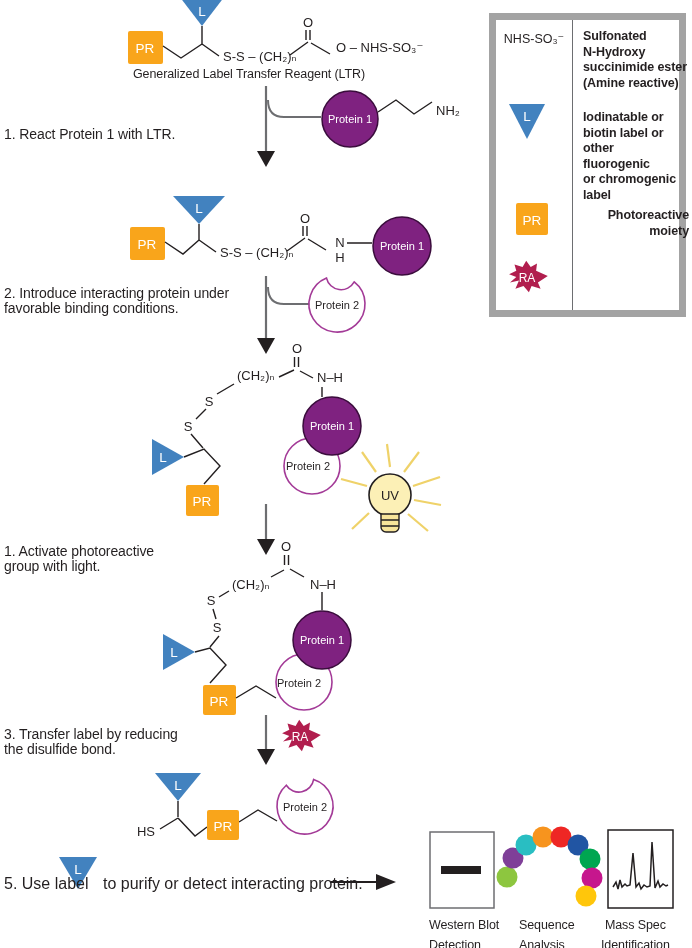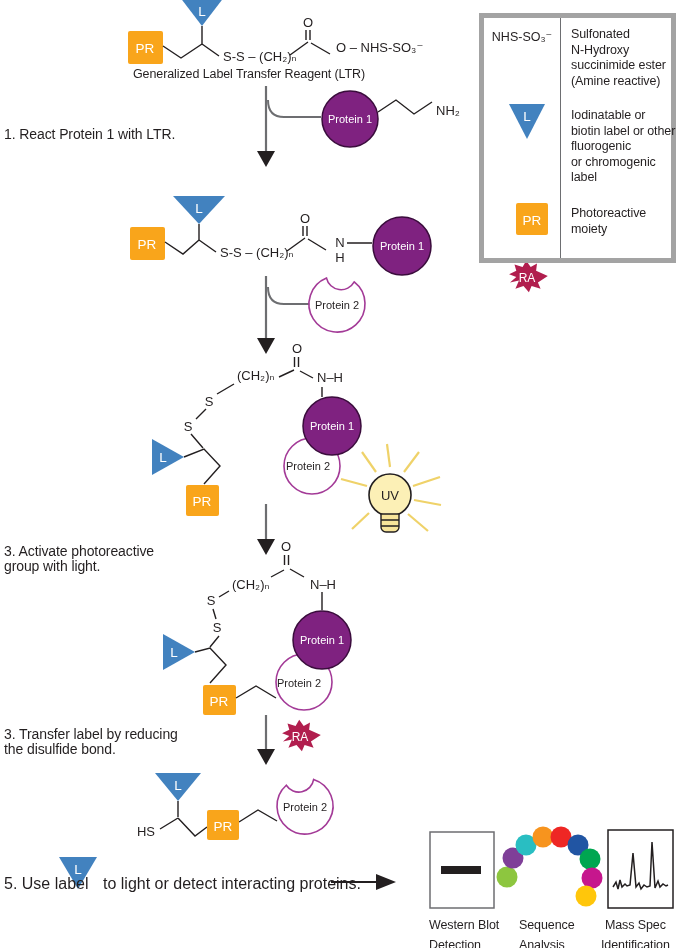--- a/index.html
+++ b/index.html
@@ -1,24 +1,24 @@
 <!DOCTYPE html>
 <html><head>
 <meta charset="utf-8">
 <style>
   html,body{margin:0;padding:0;background:#fff;}
   .page{position:relative;width:692px;height:948px;background:#fff;overflow:hidden;
         font-family:"Liberation Sans","DejaVu Sans",sans-serif;color:#231F20;}
   .page > svg{position:absolute;left:0;top:0;font-family:"Liberation Sans","DejaVu Sans",sans-serif;}
   .step{position:absolute;font-size:14px;line-height:15px;white-space:pre-line;letter-spacing:-0.1px;}
-  .legend{position:absolute;left:479px;top:13px;width:197px;height:250px;
-          border:5px solid #a3a3a3;box-sizing:border-box;background:transparent;}
+  .legend{position:absolute;left:489px;top:13px;width:197px;height:304px;
+          border:7px solid #a3a3a3;box-sizing:border-box;background:transparent;}
   .legend-divider{position:absolute;left:76px;top:0;height:100%;width:1px;background:#6D6E71;}
   .legend-sym{position:absolute;left:0;top:11px;width:76px;text-align:center;font-size:12.5px;}
-  .legend-desc{position:absolute;left:87px;width:106px;font-size:12.5px;line-height:15.5px;white-space:pre-line;letter-spacing:-0.1px;}
+  .legend-desc{position:absolute;left:87px;width:106px;font-size:12.5px;line-height:15.5px;white-space:pre-line;letter-spacing:-0.1px;font-weight:bold;}
   .outlabel{position:absolute;font-size:12.5px;line-height:20px;white-space:pre-line;letter-spacing:-0.1px;}
   .s5{position:absolute;font-size:16px;}
   
   .bond{stroke:#231F20;stroke-width:1.4;fill:none;}
   .shaft{stroke:#6D6E71;stroke-width:2.2;fill:none;}
   .conn{stroke:#6D6E71;stroke-width:2;fill:none;}
   .head{fill:#231F20;}
   .chem{font-size:13px;fill:#231F20;}
   .mid{text-anchor:middle;}
   .endx{text-anchor:end;}
@@ -216,40 +216,42 @@
     <circle cx="592" cy="878" r="10.5" fill="#C6168D"></circle>
     <circle cx="586" cy="896" r="10.5" fill="#FFC60B"></circle>
   </g>
   <g>
     <rect x="608" y="830" width="65" height="78" fill="#fff" stroke="#231F20" stroke-width="1.5"></rect>
     <polyline class="spec" points="613,887 616,882 618,889 620,880 622,887 625,884 627,886 630,885 633,853 636,887 639,883 641,889 644,885 647,887 650,886 652,842 655,888 658,881 660,887 663,884 666,886 668,885"></polyline>
   </g>
 </svg>
 
 <div class="step" style="left:4px;top:127px;">1. React Protein 1 with LTR.</div>
-<div class="step" style="left:4px;top:544px;">3. Activate photoreactive
+<div class="step" style="left:4px;top:286px;">2. Introduce interacting protein under
+favorable binding conditions.</div>
+<div class="step" style="left:4px;top:544px;">1. Activate photoreactive
 group with light.</div>
 <div class="step" style="left:4px;top:727px;">3. Transfer label by reducing
 the disulfide bond.</div>
 <span class="s5" style="left:4px;top:875px;position:absolute;">5. Use label</span>
-<span class="s5" style="left:103px;top:875px;position:absolute;">to light or detect interacting proteins.</span>
+<span class="s5" style="left:103px;top:875px;position:absolute;">to purify or detect interacting protein.</span>
 
 <div class="legend">
   <div class="legend-divider"></div>
   <div class="legend-sym">NHS-SO₃⁻</div>
   <div class="legend-desc" style="top:9px;">Sulfonated
 N-Hydroxy
 succinimide ester
 (Amine reactive)</div>
   <div class="legend-desc" style="top:90px;">Iodinatable or
 biotin label or other
 fluorogenic
 or chromogenic
 label</div>
-  <div class="legend-desc" style="top:188px;">Photoreactive
+  <div class="legend-desc" style="top:188px;text-align:right;">Photoreactive
 moiety</div>
 </div>
 
 <div class="outlabel" style="left:429px;top:915px;">Western Blot
 Detection</div>
 <div class="outlabel" style="left:519px;top:915px;">Sequence
 Analysis</div>
 <div class="outlabel" style="left:601px;top:915px;text-align:center;">Mass Spec
 Identification</div>
 

